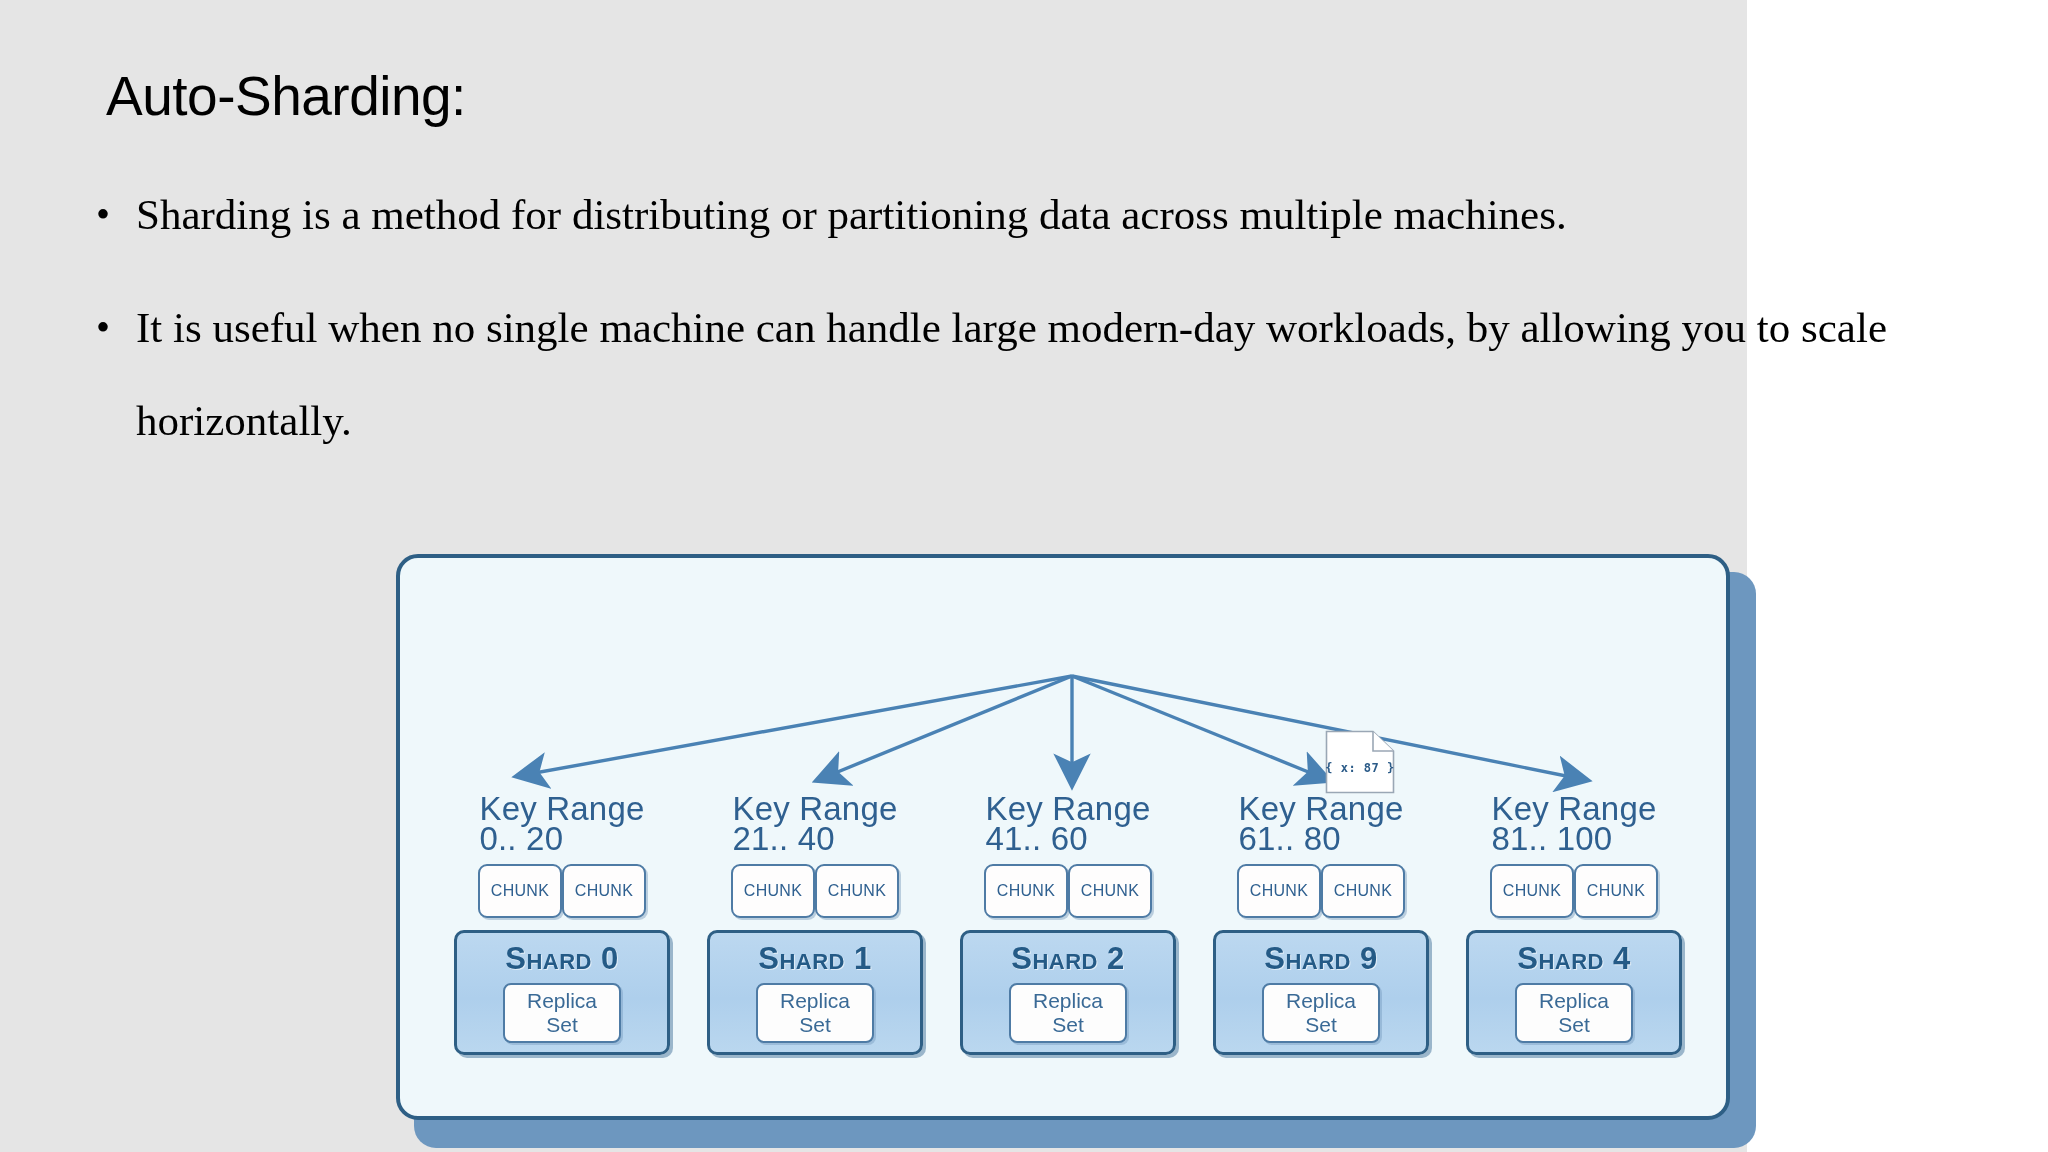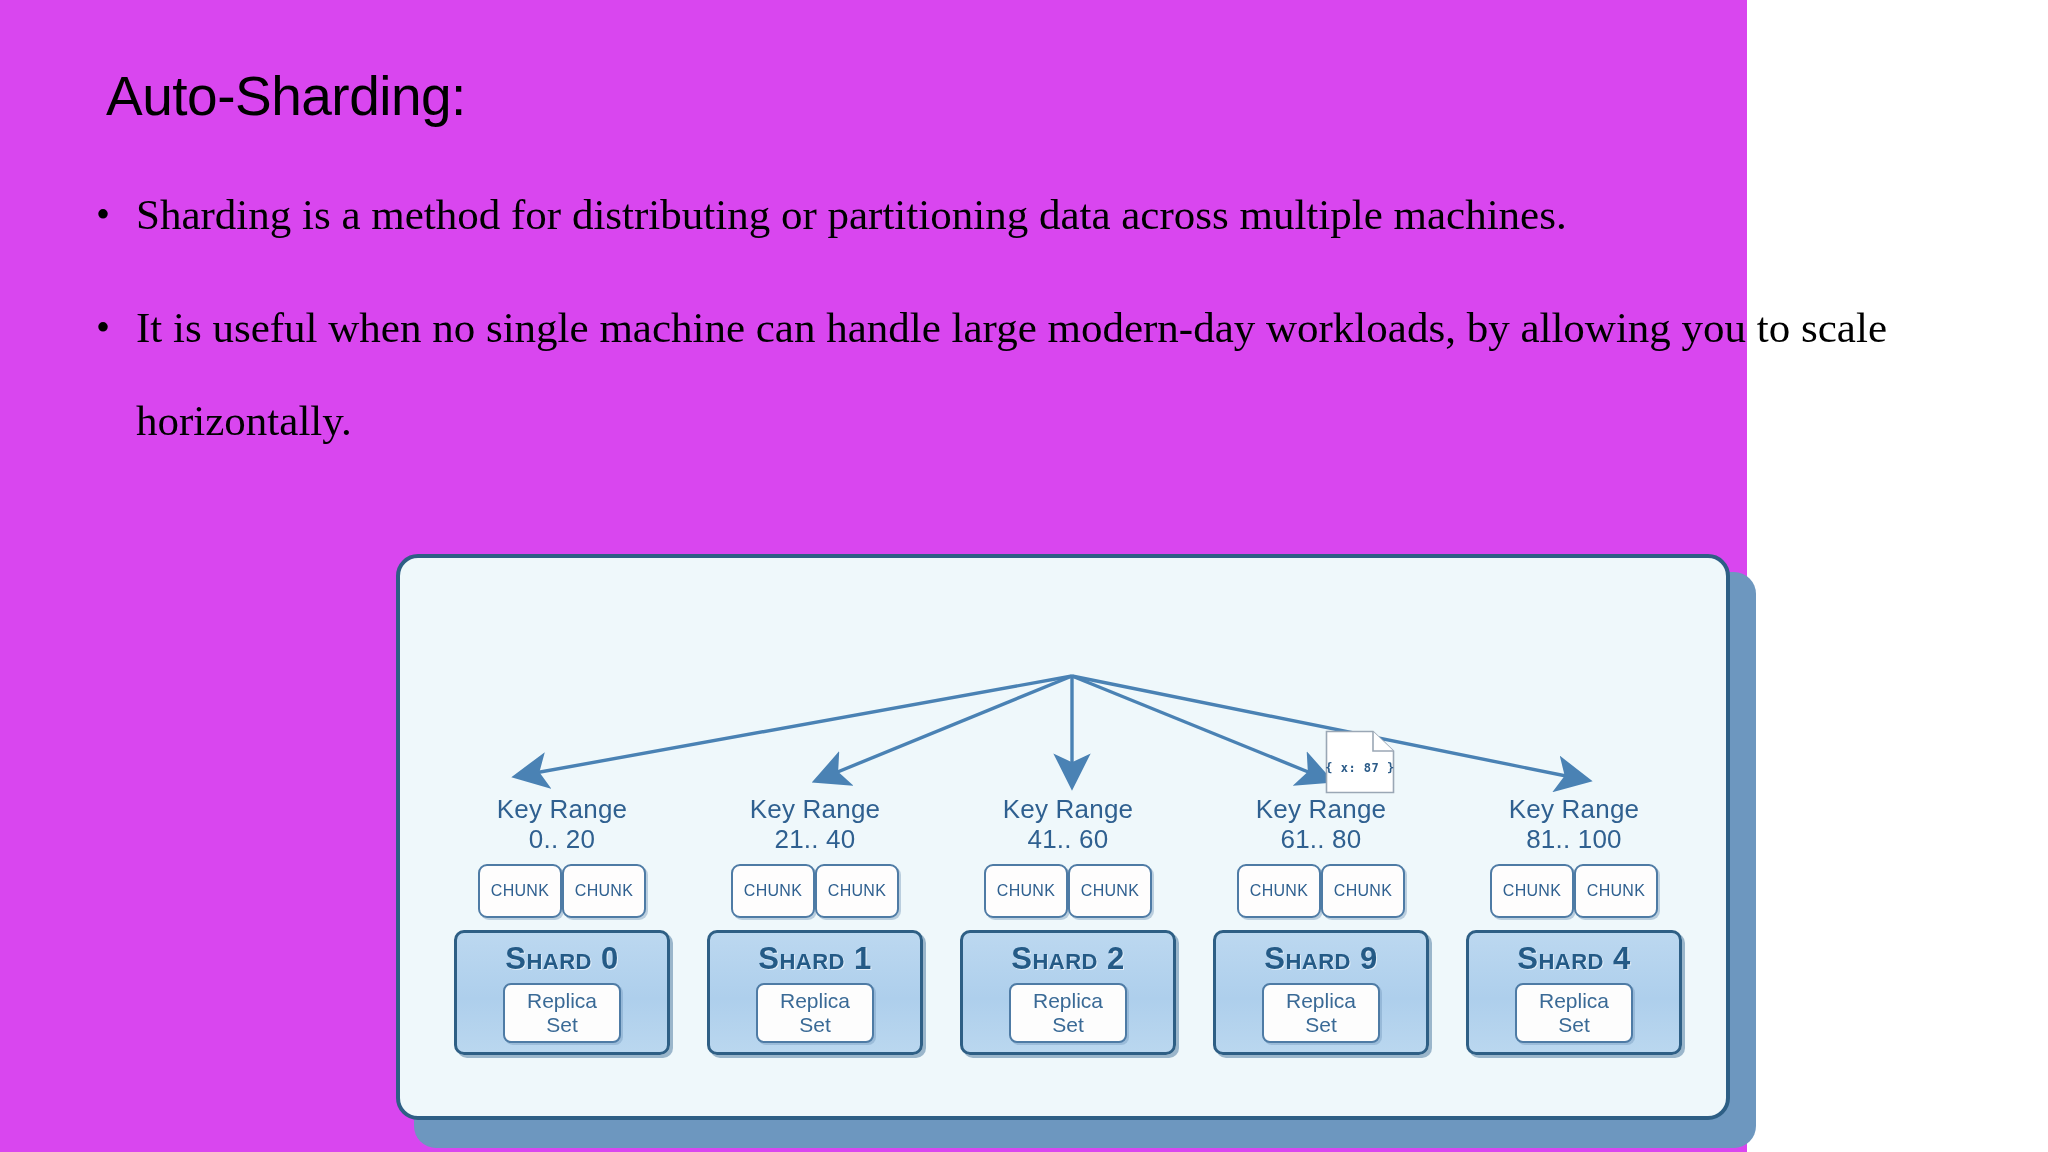--- a/index.html
+++ b/index.html
@@ -8,21 +8,21 @@
     width: 2048px;
     height: 1152px;
     background: #ffffff;
     overflow: hidden;
   }
 
   .slide {
     position: relative;
     width: 1747px;
     height: 1152px;
-    background: #d946ef;
+    background: #e5e5e5;
   }
 
   
   .slide-title {
     position: absolute;
     left: 106px;
     top: 64px;
     font-family: "Liberation Sans", sans-serif;
     font-size: 55px;
     font-weight: 400;
@@ -162,24 +162,24 @@
   }
   .column {
     width: 236px;
     display: flex;
     flex-direction: column;
     align-items: center;
   }
 
   .key-range {
     font-family: "Liberation Sans", sans-serif;
-    font-size: 26px;
+    font-size: 33px;
     line-height: 30px;
     color: #2f6090;
-    text-align: center;
+    text-align: left;
     letter-spacing: 0.2px;
     white-space: nowrap;
   }
   .key-range .kr-nums { display: block; }
 
   .chunk-row {
     margin-top: 10px;
     display: flex;
     justify-content: center;
   }

